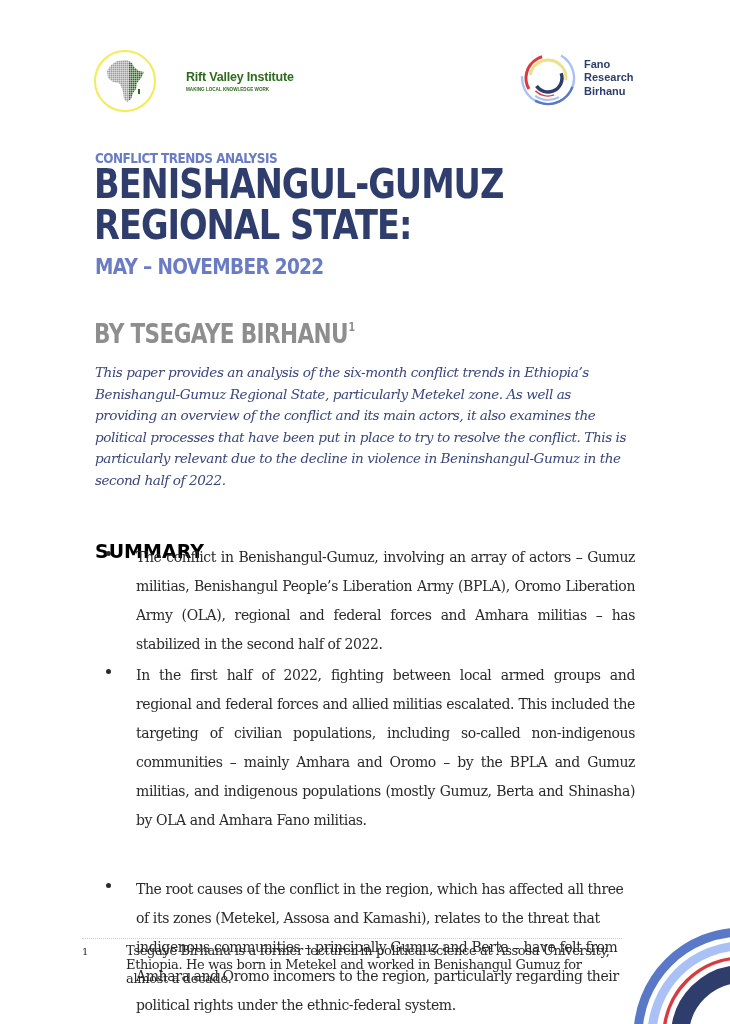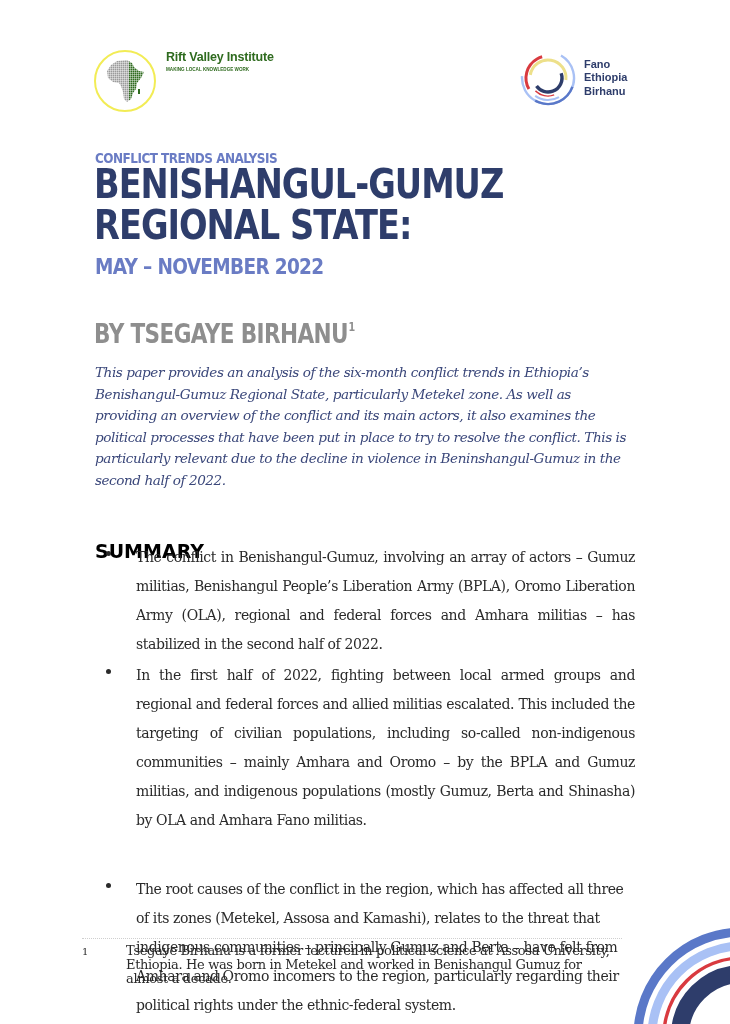--- a/index.html
+++ b/index.html
@@ -3,21 +3,21 @@
   <meta charset="utf-8">
   <style>
     html, body { margin: 0; padding: 0; }
     body {
       width: 730px; height: 1024px; background: #ffffff; position: relative; overflow: hidden;
       font-family: "DejaVu Serif", serif;
     }
     .page { position: absolute; left: 0; top: 0; width: 730px; height: 1024px; }
 
     
-    .rvi-logo { position: absolute; left: 94px; top: 50px; display: flex; align-items: flex-start; }
+    .rvi-logo { position: absolute; left: 94px; top: 50px; display: flex; align-items: center; gap: 20px; }
     .rvi-circle {
       width: 58px; height: 58px; border-radius: 50%; border: 2px solid #f2ec55;
       display: flex; align-items: center; justify-content: center; background: #fff;
     }
     .rvi-text { margin-left: 10px; }
     .rvi-name {
       font-family: "Liberation Sans", sans-serif; font-weight: bold; color: #2f6b1f;
       font-size: 12.5px; letter-spacing: -0.2px;
     }
     .rvi-tag {
@@ -127,21 +127,21 @@
       <circle cx="28" cy="28" r="26" fill="none" stroke="#a9c1f5" stroke-width="2.4" stroke-dasharray="60 10 40 200" transform="rotate(-60 28 28)"></circle>
       <circle cx="28" cy="28" r="26" fill="none" stroke="#5a78c8" stroke-width="2.4" stroke-dasharray="45 200" transform="rotate(20 28 28)"></circle>
       <circle cx="28" cy="28" r="22" fill="none" stroke="#d93a3f" stroke-width="3" stroke-dasharray="40 200" transform="rotate(150 28 28)"></circle>
       <circle cx="28" cy="28" r="22" fill="none" stroke="#a9c1f5" stroke-width="2" stroke-dasharray="25 200" transform="rotate(60 28 28)"></circle>
       <circle cx="28" cy="28" r="18" fill="none" stroke="#ede08a" stroke-width="3" stroke-dasharray="55 200" transform="rotate(190 28 28)"></circle>
       <circle cx="28" cy="28" r="18" fill="none" stroke="#d93a3f" stroke-width="1.5" stroke-dasharray="20 200" transform="rotate(70 28 28)"></circle>
       <circle cx="28" cy="28" r="14" fill="none" stroke="#2e3d6b" stroke-width="3.4" stroke-dasharray="40 200" transform="rotate(-20 28 28)"></circle>
     </svg>
     <div class="prf-text">
       <div>Fano</div>
-      <div>Ethiopia</div>
+      <div>Research</div>
       <div>Birhanu</div>
     </div>
   </div>
 
   <div class="kicker">CONFLICT TRENDS ANALYSIS</div>
   <div class="title">
     <div>BENISHANGUL-GUMUZ</div>
     <div>REGIONAL STATE:</div>
   </div>
   <div class="dates">MAY – NOVEMBER 2022</div>

